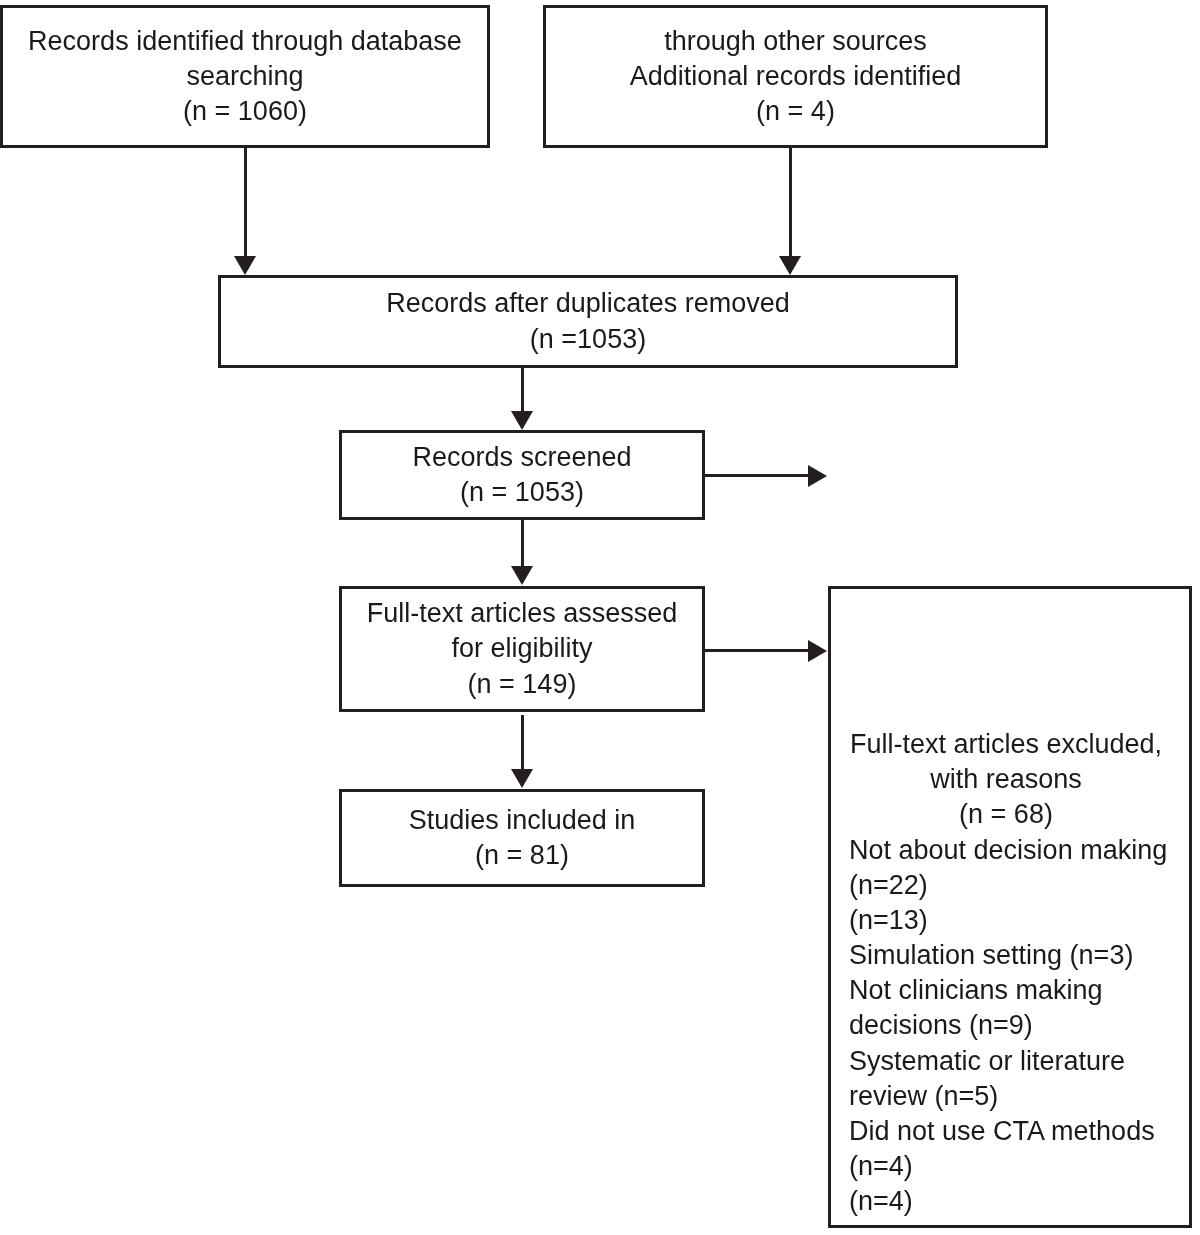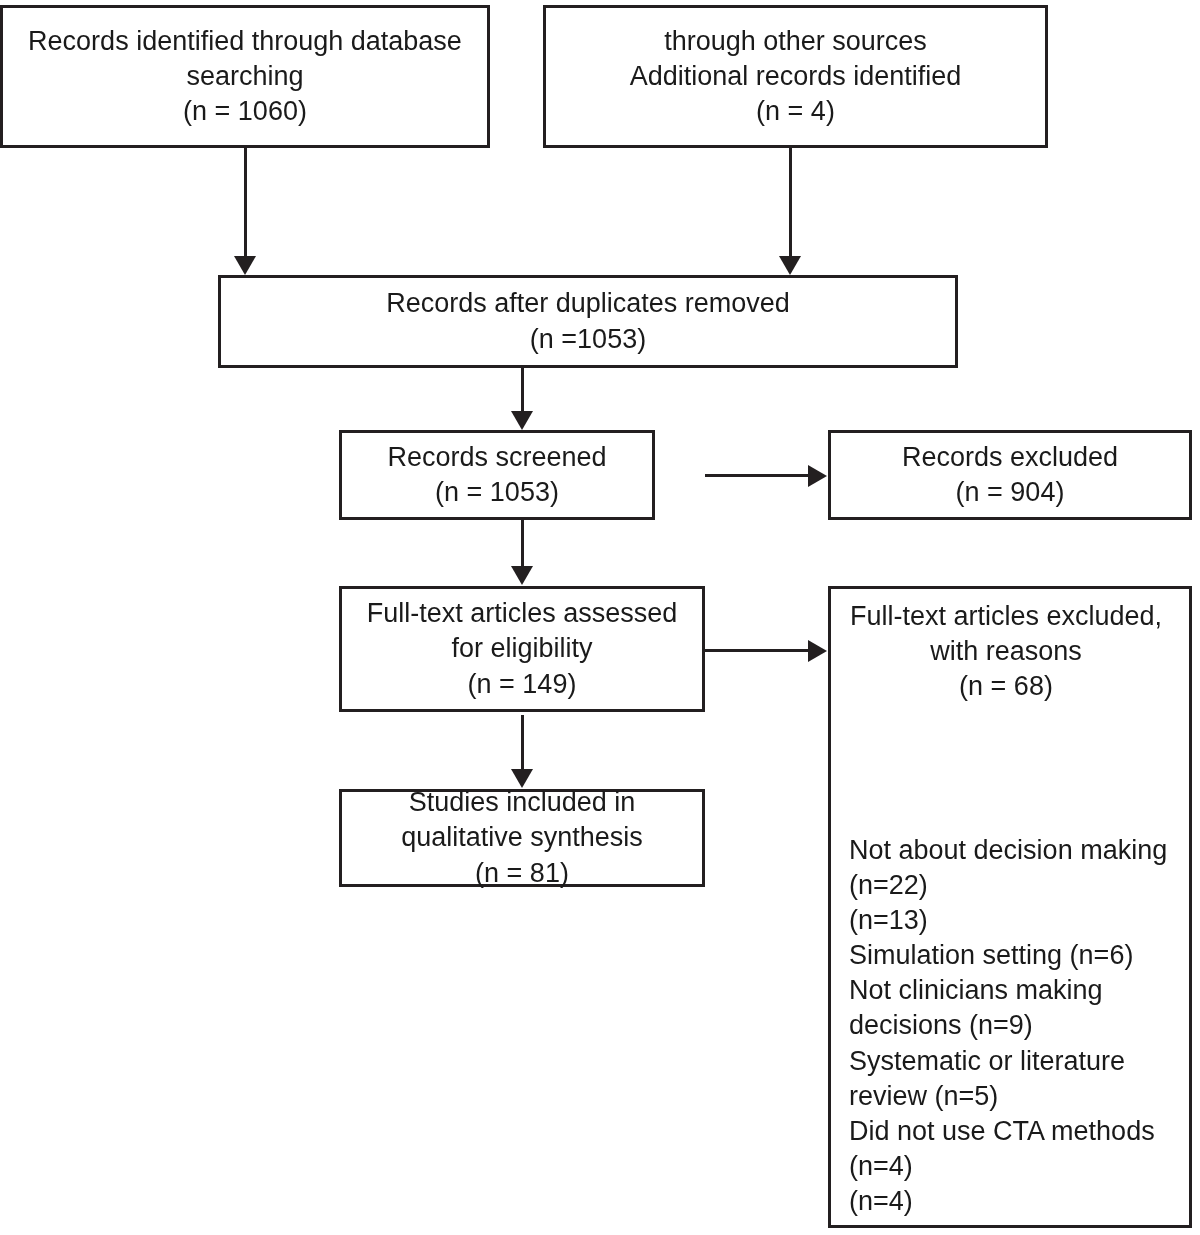--- a/index.html
+++ b/index.html
@@ -31,21 +31,21 @@
     text-align: center;
     font-size: 27px;
     line-height: 1.30;
     color: #1a1a1a;
     padding: 2px 6px;
   }
   .node .ln { display: block; white-space: nowrap; }
 
   
   .node.reasons {
-    justify-content: space-between;
+    justify-content: flex-end;
     align-items: stretch;
     padding: 10px 14px 6px 18px;
   }
   .reasons .head {
     text-align: center;
     padding-right: 12px;
   }
   .reasons .rlist {
     text-align: left;
     margin-top: 1px;
@@ -107,32 +107,28 @@
   <div class="arrow-down" style="left:779px; top:256px;"></div>
 
   <div class="node" style="left:218px; top:275px; width:740px; height:93px;">
     <span class="ln">Records after duplicates removed</span>
     <span class="ln">(n =1053)</span>
   </div>
 
   <div class="vline" style="left:521px; top:368px; height:45px;"></div>
   <div class="arrow-down" style="left:511px; top:411px;"></div>
 
-  <div class="node" style="left:339px; top:430px; width:316px; height:90px;">
+  <div class="node" style="left:339px; top:430px; width:366px; height:90px;">
     <span class="ln">Records screened</span>
     <span class="ln">(n = 1053)</span>
   </div>
 
   <div class="hline" style="left:705px; top:474px; width:105px;"></div>
   <div class="arrow-right" style="left:808px; top:465px;"></div>
 
-  <div class="node" style="left:828px; top:430px; width:364px; height:90px;">
-    <span class="ln">Records excluded</span>
-    <span class="ln">(n = 904)</span>
-  </div>
 
   <div class="vline" style="left:521px; top:520px; height:48px;"></div>
   <div class="arrow-down" style="left:511px; top:566px;"></div>
 
   <div class="node" style="left:339px; top:586px; width:366px; height:126px;">
     <span class="ln">Full-text articles assessed</span>
     <span class="ln">for eligibility</span>
     <span class="ln">(n = 149)</span>
   </div>
 
@@ -142,33 +138,32 @@
   <div class="node reasons" style="left:828px; top:586px; width:364px; height:642px;">
     <div class="head">
       <span class="ln">Full-text articles excluded,</span>
       <span class="ln">with reasons</span>
       <span class="ln">(n = 68)</span>
     </div>
     <div class="rlist">
       <span class="rline">Not about decision making</span>
       <span class="rline">(n=22)</span>
       <span class="rline">(n=13)</span>
-      <span class="rline">Simulation setting (n=6)</span>
+      <span class="rline">Simulation setting (n=3)</span>
       <span class="rline">Not clinicians making</span>
       <span class="rline">decisions (n=9)</span>
       <span class="rline">Systematic or literature</span>
       <span class="rline">review (n=5)</span>
       <span class="rline">Did not use CTA methods</span>
       <span class="rline">(n=4)</span>
       <span class="rline">(n=4)</span>
     </div>
   </div>
 
   <div class="vline" style="left:521px; top:715px; height:55px;"></div>
   <div class="arrow-down" style="left:511px; top:769px;"></div>
 
   <div class="node" style="left:339px; top:789px; width:366px; height:98px;">
     <span class="ln">Studies included in</span>
-    <span class="ln">qualitative synthesis</span>
     <span class="ln">(n = 81)</span>
   </div>
 
 </div>
 
 </body></html>

